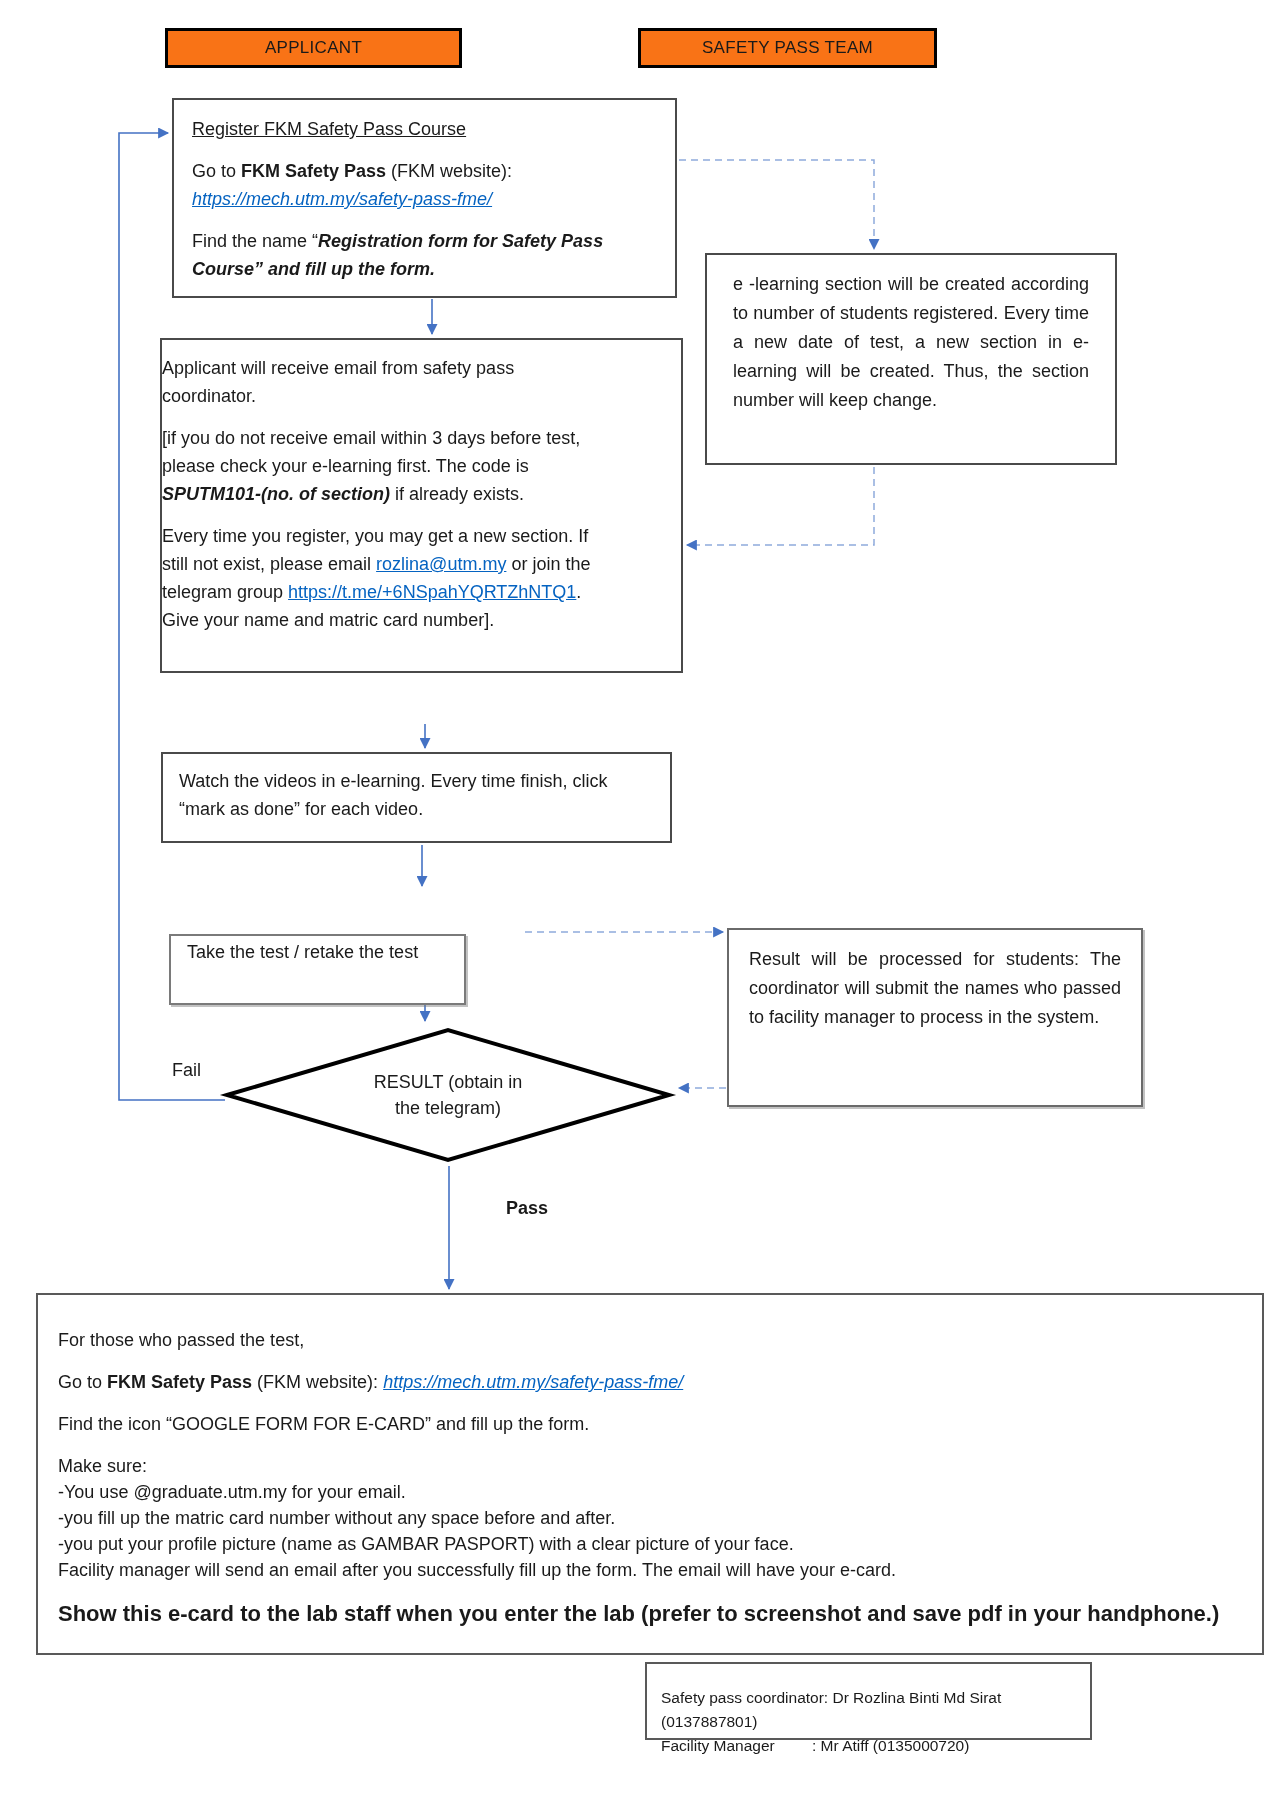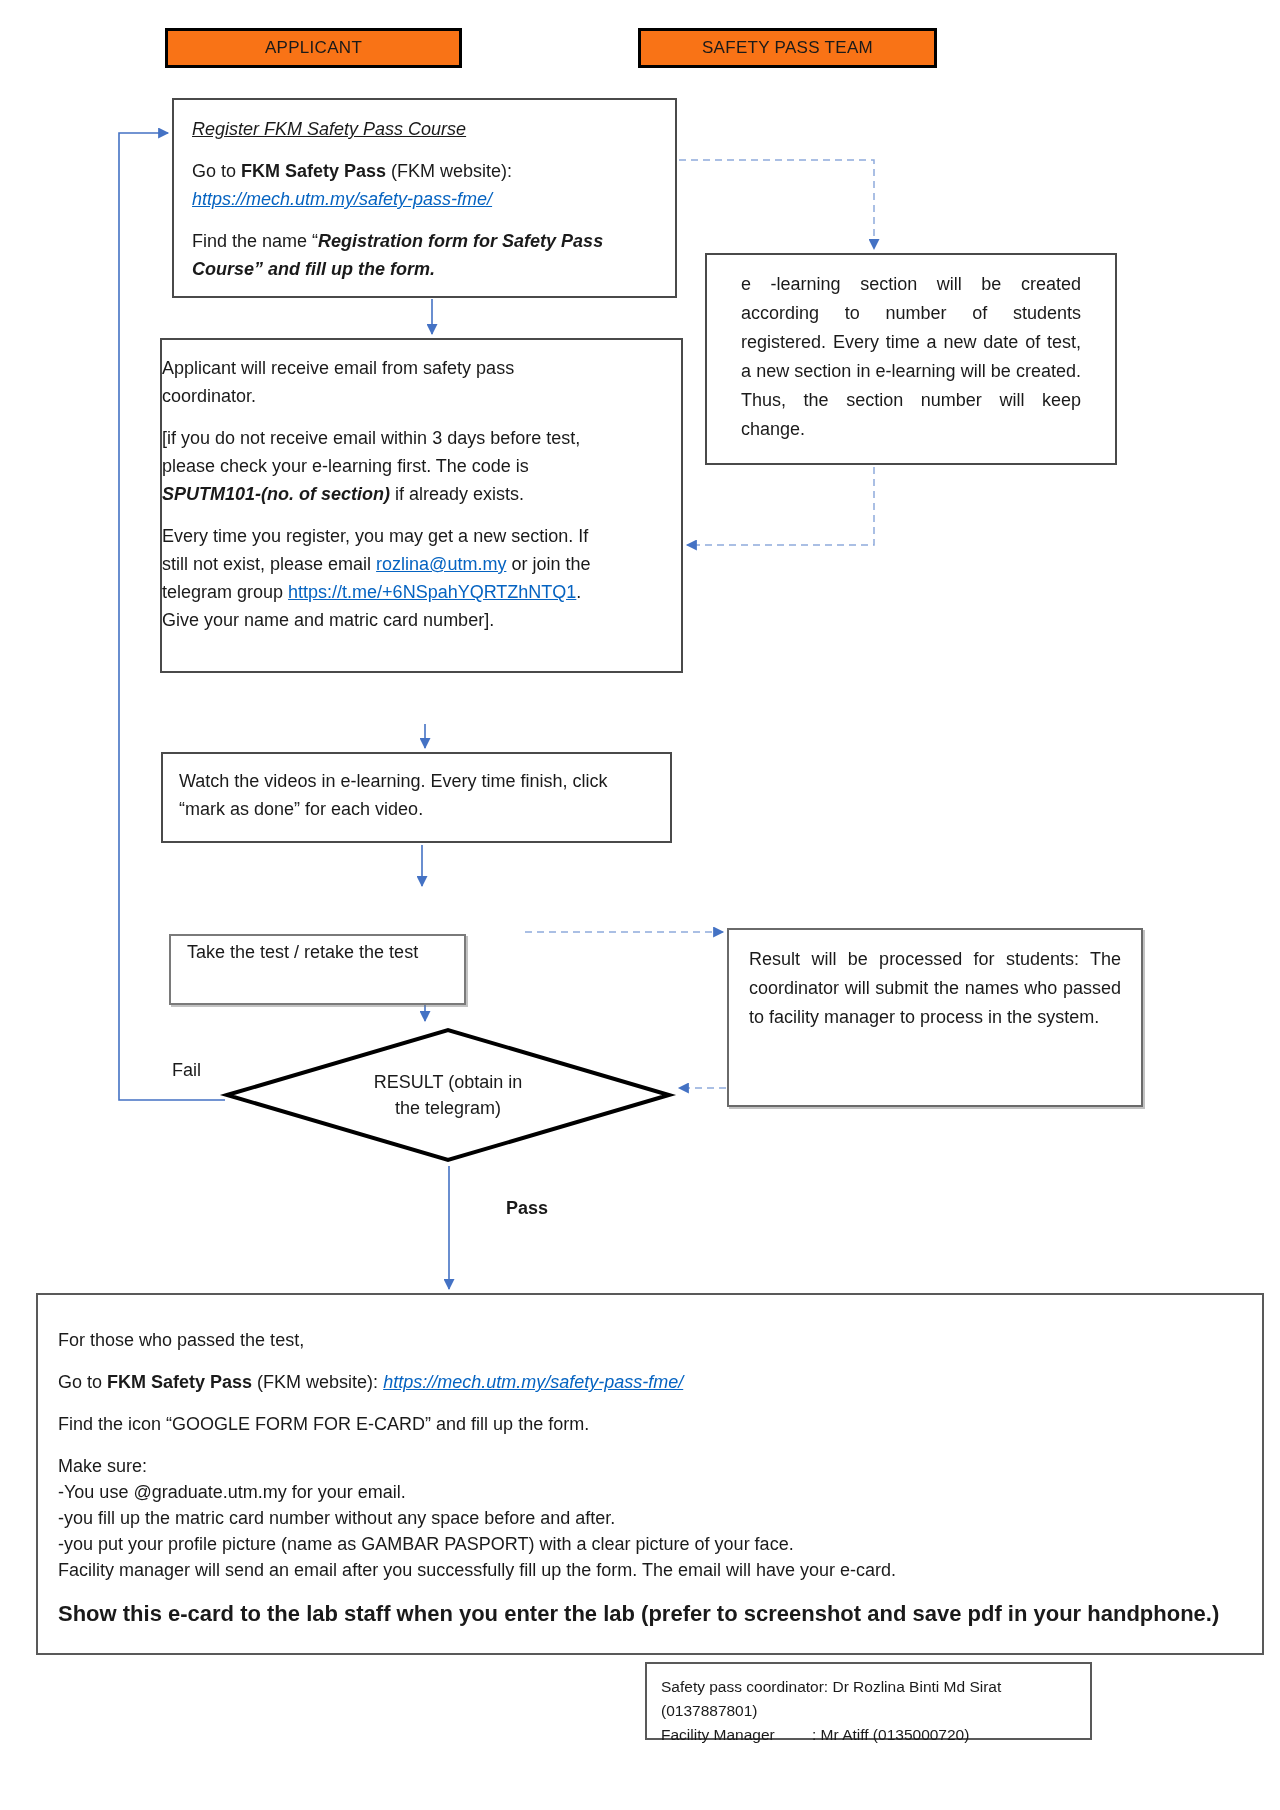--- a/index.html
+++ b/index.html
@@ -12,21 +12,21 @@
   body{font-family:"Liberation Sans", sans-serif;color:var(--ink);}
   .canvas{position:relative;width:1280px;height:1810px;background:#fff;overflow:hidden;}
   .connectors{position:absolute;left:0;top:0;width:1280px;height:1810px;z-index:1;pointer-events:none;}
   .solid-line{stroke:var(--flow-accent);stroke-width:1.6;fill:none;}
   .dash-line{stroke:var(--flow-dashed);stroke-width:1.5;fill:none;stroke-dasharray:7 5;}
   .arrowfill{fill:var(--flow-accent);}
   .box{position:absolute;background:#fff;border:2px solid #4a4a4a;box-sizing:border-box;z-index:2;
        font-size:18px;line-height:28px;}
   .hdr{position:absolute;border:3px solid #000;box-sizing:border-box;display:flex;align-items:center;
        justify-content:center;font-size:17px;letter-spacing:.3px;background:#f97316;z-index:2;}
-  .u{text-decoration:underline;font-style:italic;}
+  .u{text-decoration:underline;}
   .b{font-weight:bold;}
   .i{}
   .bi{font-weight:bold;font-style:italic;}
   .link{color:var(--link);text-decoration:underline;cursor:pointer;}
   .link.i{font-style:italic;}
   p{margin:0 0 14px 0;}
   p:last-child{margin-bottom:0;}
   .just{text-align:justify;}
   .diamond-wrap{position:absolute;left:223px;top:1026px;width:450px;height:138px;z-index:2;}
   .diamond-wrap svg{position:absolute;left:0;top:0;overflow:visible;}
@@ -68,21 +68,21 @@
   </div>
 
   <div class="box" style="left:172px;top:98px;width:505px;height:200px;padding:15px 18px;">
     <p><span class="u">Register FKM Safety Pass Course</span></p>
     <p><span>Go to </span><span class="b">FKM Safety Pass</span><span> (FKM website):</span><br>
       <a class="link i">https://mech.utm.my/safety-pass-fme/</a>
     </p>
     <p><span>Find the name “</span><span class="bi">Registration form for Safety Pass Course” and fill up the form.</span></p>
   </div>
 
-  <div class="box just" style="left:705px;top:253px;width:412px;height:212px;padding:15px 34px;line-height:29px;">
+  <div class="box just" style="left:705px;top:253px;width:412px;height:212px;padding:15px 26px;line-height:29px;">
     <p>e -learning section will be created according to number of students registered. Every time a new date of test, a new section in e-learning will be created. Thus, the section number will keep change.</p>
   </div>
 
   <div class="box" style="left:160px;top:338px;width:523px;height:335px;padding:14px 72px 14px 0;">
     <p>Applicant will receive email from safety pass coordinator.</p>
     <p><span>[if you do not receive email within 3 days before test, please check your e-learning first. The code is </span><span class="bi">SPUTM101-(no. of section)</span><span> if already exists.</span></p>
     <p><span>Every time you register, you may get a new section. If still not exist, please email </span><a class="link">rozlina@utm.my</a><span> or join the telegram group </span><a class="link">https://t.me/+6NSpahYQRTZhNTQ1</a><span>. Give your name and matric card number].</span></p>
   </div>
 
   <div class="box" style="left:161px;top:752px;width:511px;height:91px;padding:13px 60px 13px 16px;">
@@ -117,20 +117,20 @@
     <p style="margin-bottom:18px;">
       <span>Make sure:</span><br>
       <span>-You use @graduate.utm.my for your email.</span><br>
       <span>-you fill up the matric card number without any space before and after.</span><br>
       <span>-you put your profile picture (</span><span class="i">name as GAMBAR PASPORT</span><span>) with a clear picture of your face.</span><br>
       <span>Facility manager will send an email after you successfully fill up the form. The email will have your e-card.</span>
     </p>
     <p class="b" style="font-size:22px;">Show this e-card to the lab staff when you enter the lab (prefer to screenshot and save pdf in your handphone.)</p>
   </div>
 
-  <div class="box" style="left:645px;top:1662px;width:447px;height:78px;padding:11px 14px;font-size:15.5px;line-height:24px;border-color:#595959;border-width:2px;">
+  <div class="box" style="left:645px;top:1662px;width:447px;height:78px;padding:22px 14px;font-size:15.5px;line-height:24px;border-color:#595959;border-width:2px;">
     <div>Safety pass coordinator: Dr Rozlina Binti Md Sirat (0137887801)</div>
     <div>
       <span style="display:inline-block;width:151px;">Facility Manager</span><span>: Mr Atiff (0135000720)</span>
     </div>
   </div>
 
 </div>
 
 </body></html>

